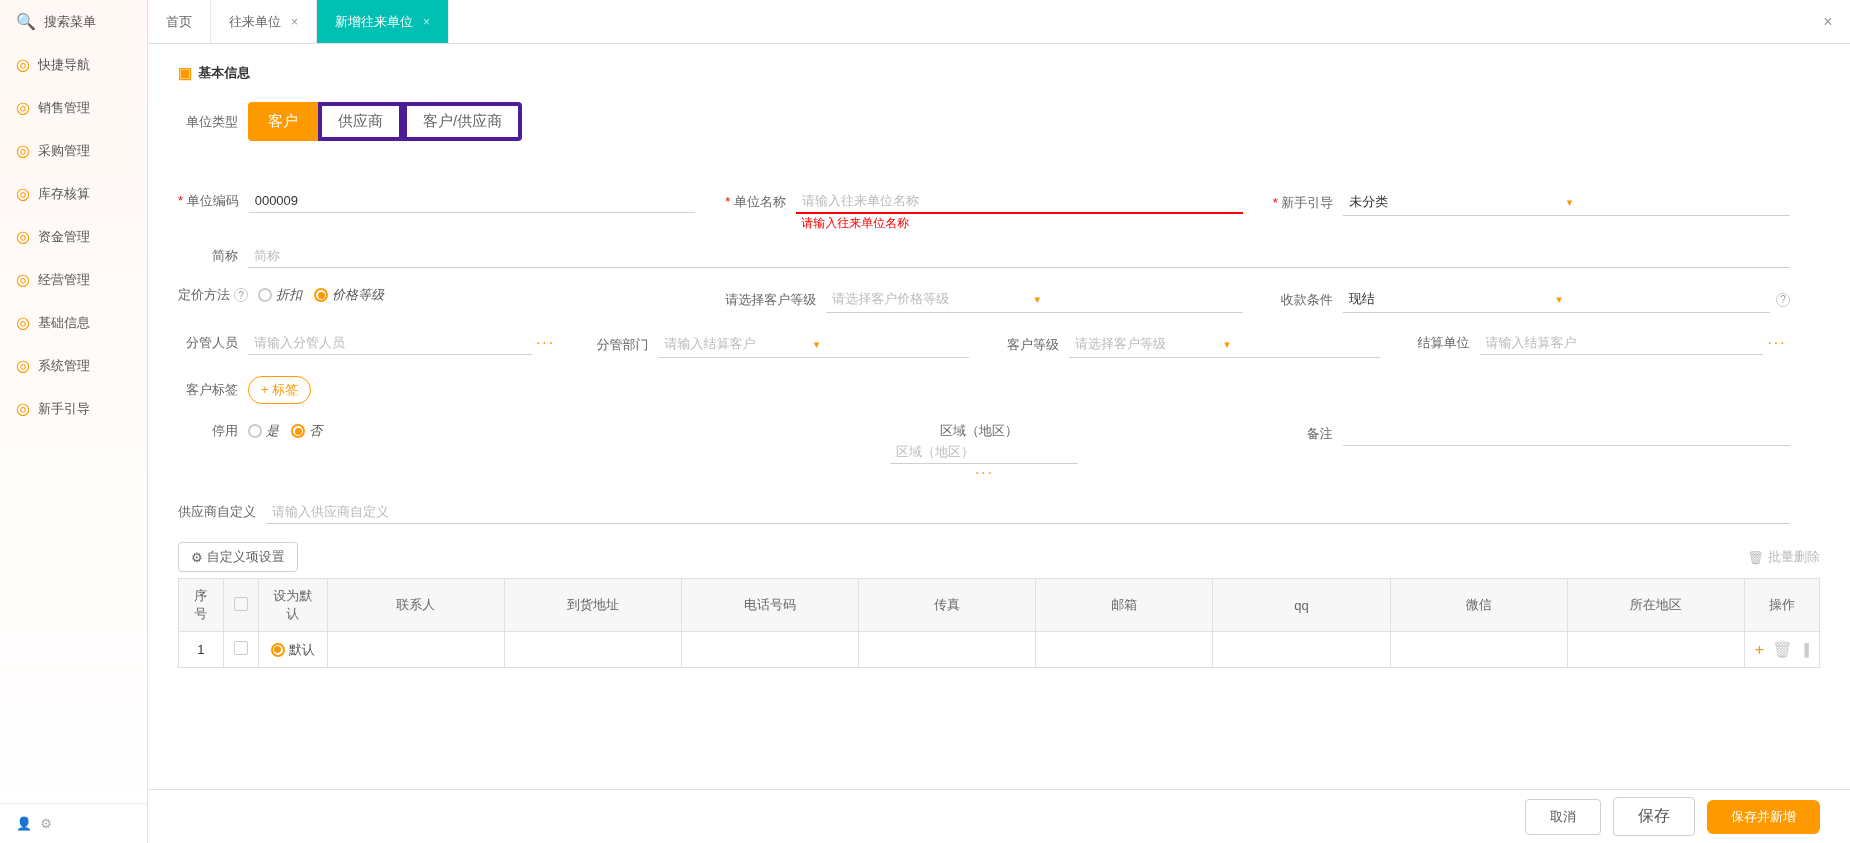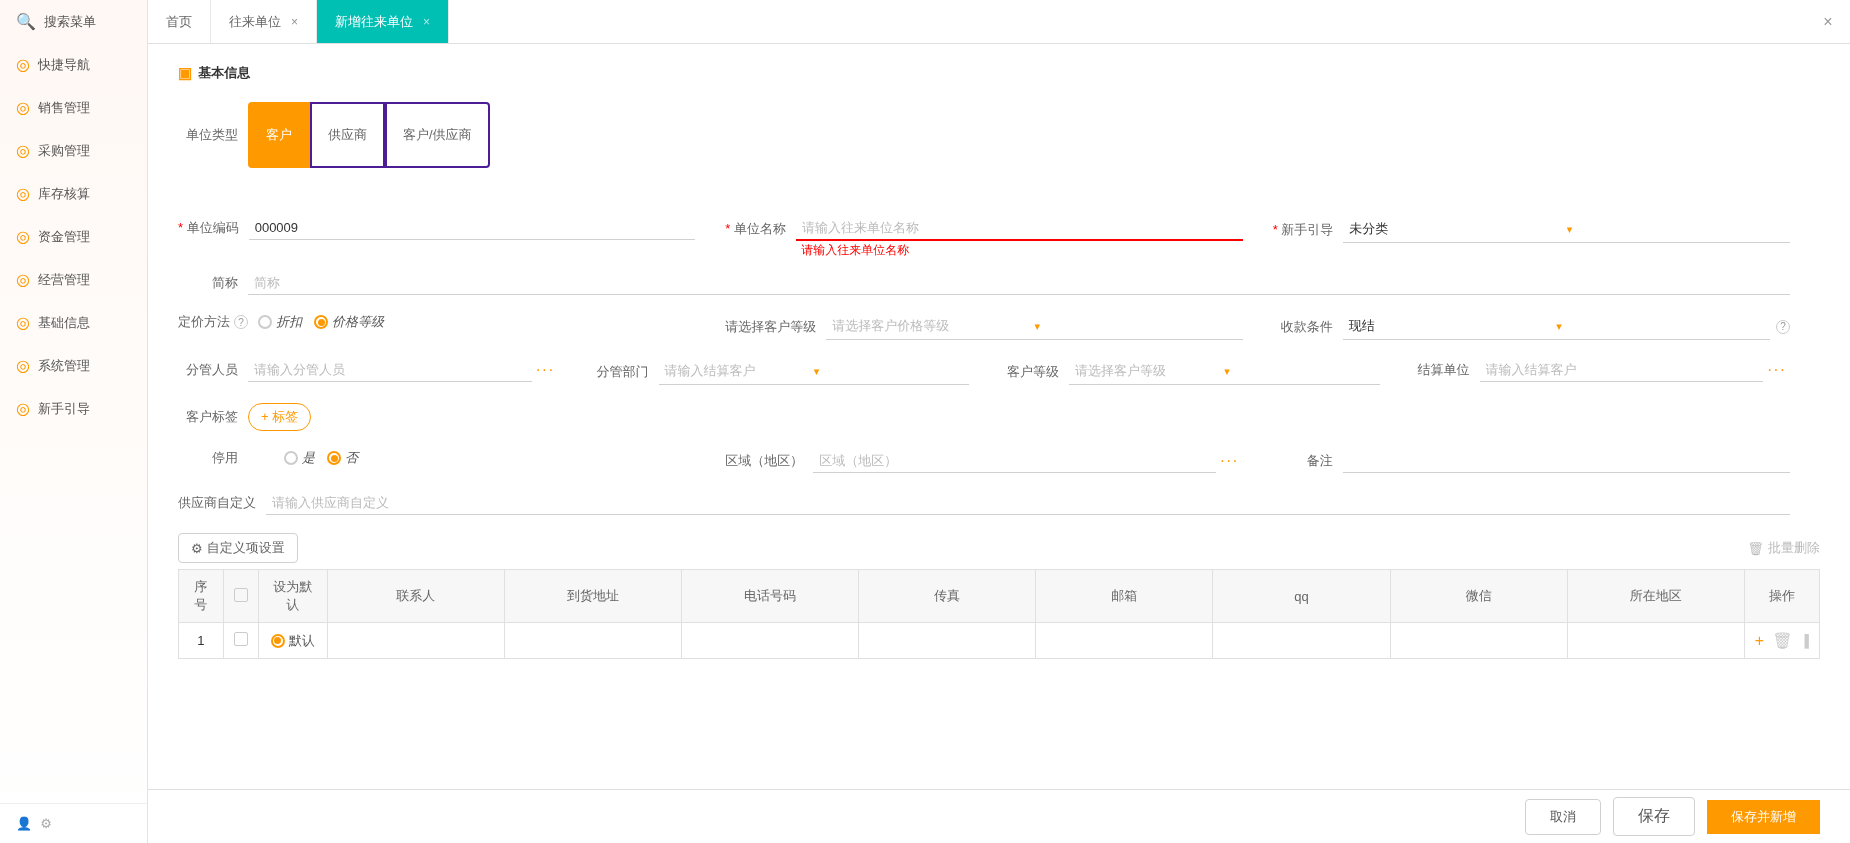--- a/index.html
+++ b/index.html
@@ -155,26 +155,26 @@
       color: #bbb;
       position: relative;
     }
     .form-select span { flex: 1; }
     .form-select .arrow { color: #f90; font-size: 11px; }
     .form-select.has-value { color: #333; }
 
     
     .type-buttons { display: flex; gap: 0; }
     .type-btn {
-      padding: 22px 16px;
-      border: 2px solid #4c1d95;
+      padding: 6px 16px;
+      border: 4px solid #4c1d95;
       background: #fff;
       cursor: pointer;
       color: #666;
-      font-size: 13px;
+      font-size: 15px;
     }
     .type-btn:first-child { border-radius: 4px 0 0 4px; }
     .type-btn:last-child { border-radius: 0 4px 4px 0; }
     .type-btn.active {
       background: #f90;
       color: #fff;
       border-color: #f90;
     }
 
     
@@ -303,21 +303,21 @@
       background: #fff;
       border-radius: 4px;
       cursor: pointer;
       color: #555;
       font-size: 16px;
     }
     .btn-save-new {
       padding: 8px 24px;
       border: none;
       background: #f90;
-      border-radius: 0;
+      border-radius: 6px;
       cursor: pointer;
       color: #fff;
       font-size: 13px;
     }
 
     
     .content::-webkit-scrollbar { width: 6px; }
     .content::-webkit-scrollbar-track { background: #f0f0f0; }
     .content::-webkit-scrollbar-thumb { background: #ccc; border-radius: 3px; }
   </style>
@@ -495,34 +495,34 @@
     </div>
 
     <div class="form-row">
       <div class="form-group" style="align-items:center;">
         <span class="form-label">客户标签</span>
         <button class="tag-btn">+ 标签</button>
       </div>
     </div>
 
     <div class="form-row">
-      <div class="form-group" style="gap:36px;">
+      <div class="form-group" style="">
         <span class="form-label">停用</span>
         <div class="radio-group">
           <div class="radio-item">
             <div class="radio-circle"></div>
             <span>是</span>
           </div>
           <div class="radio-item">
             <div class="radio-circle checked"></div>
             <span>否</span>
           </div>
         </div>
       </div>
-      <div class="form-group" style="align-items:center;">
+      <div class="form-group" style="align-items:center;flex-direction:column;">
         <span class="form-label">区域（地区）</span>
         <input class="form-input" type="text" placeholder="区域（地区）" style="">
         <span class="more-btn">···</span>
       </div>
       <div class="form-group">
         <span class="form-label">备注</span>
         <input class="form-input" type="text" style="">
       </div>
     </div>
 

